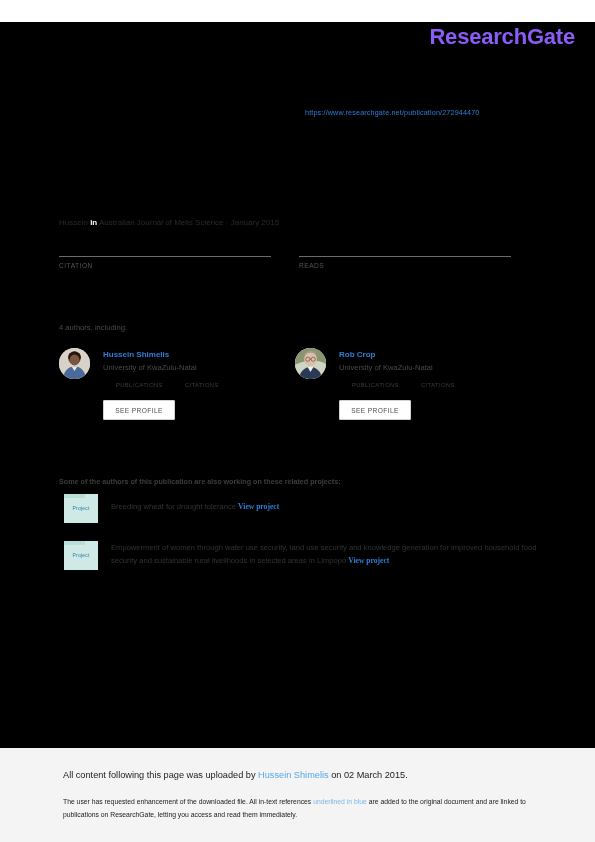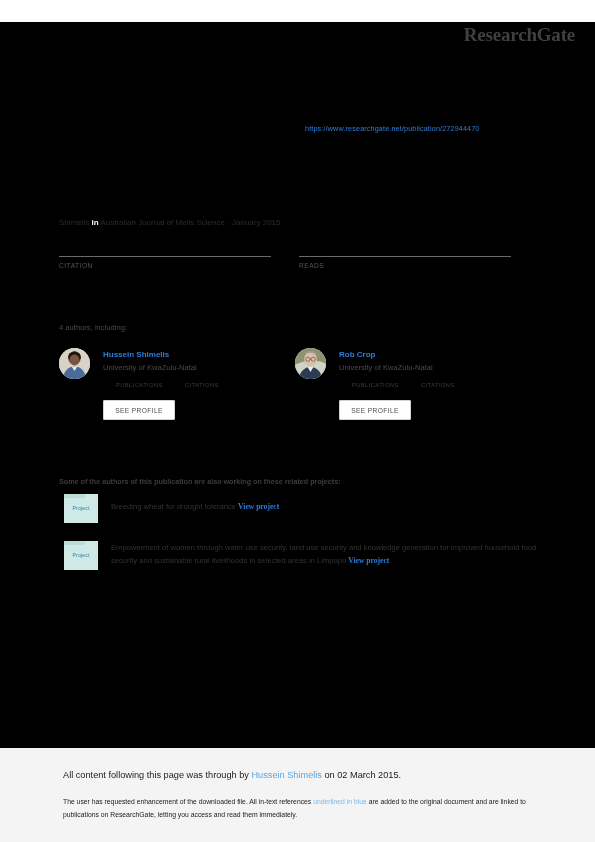--- a/index.html
+++ b/index.html
@@ -33,37 +33,36 @@
     left: 0; top: 22px;
     width: 595px;
     height: 726px;
     background: #000000;
   }
   
   .rg-logo {
     position: absolute;
     right: 20px;
     top: 24px;
-    font-family: Liberation Serif, serif;
-    font-weight: bold;
-    font-size: 19px;
+    font-family: Liberation Sans, sans-serif;
+    font-weight: bold;
+    font-size: 22px;
     letter-spacing: -0.2px;
-    color: #404040;
+    color: #8b5cf6;
     white-space: nowrap;
   }
   
   .pub-url {
     position: absolute;
     left: 305px;
     top: 108px;
     font-size: 7.2px;
     color: #2f7ed8;
     letter-spacing: 0.15px;
     white-space: nowrap;
-    margin-top: 16px;
   }
   
   .article-line {
     position: absolute;
     left: 59px;
     top: 218px;
     font-size: 8px;
     color: #2b2b2b;
     white-space: nowrap;
   }
@@ -271,21 +270,21 @@
 
   <div class="top-strip"></div>
 
   <div class="dark-body"></div>
 
   <div class="rg-logo">ResearchGate</div>
 
   <div class="pub-url">https://www.researchgate.net/publication/272944470</div>
 
   <div class="article-line">
-    <span>Shimelis</span>
+    <span>Hussein</span>
     <span class="word-in">in</span>
     <span>Australian Journal of Melis Science</span>
     <span>·</span>
     <span>January 2015</span>
   </div>
 
   <div class="stats-row">
     <div class="stat-col left">
       <div class="stat-num">1</div>
       <div class="stat-rule"></div>
@@ -362,20 +361,20 @@
       <div class="tab"></div>
       <div class="ptext">Project</div>
     </div>
     <div class="project-text">
       <span>Empowerment of women through water use security, land use security and knowledge generation for improved household food security and sustainable rural livelihoods in selected areas in Limpopo </span><span class="view-project">View project</span>
     </div>
   </div>
 
   <div class="footer">
     <div class="footer-line1">
-      <span>All content following this page was through by </span><span class="lnk">Hussein Shimelis</span><span> on 02 March 2015.</span>
+      <span>All content following this page was uploaded by </span><span class="lnk">Hussein Shimelis</span><span> on 02 March 2015.</span>
     </div>
     <div class="footer-para">
       <span>The user has requested enhancement of the downloaded file. All in-text references </span><span class="lnk">underlined in blue</span><span> are added to the original document and are linked to publications on ResearchGate, letting you access and read them immediately.</span>
     </div>
   </div>
 
 </div>
 
 </body></html>

